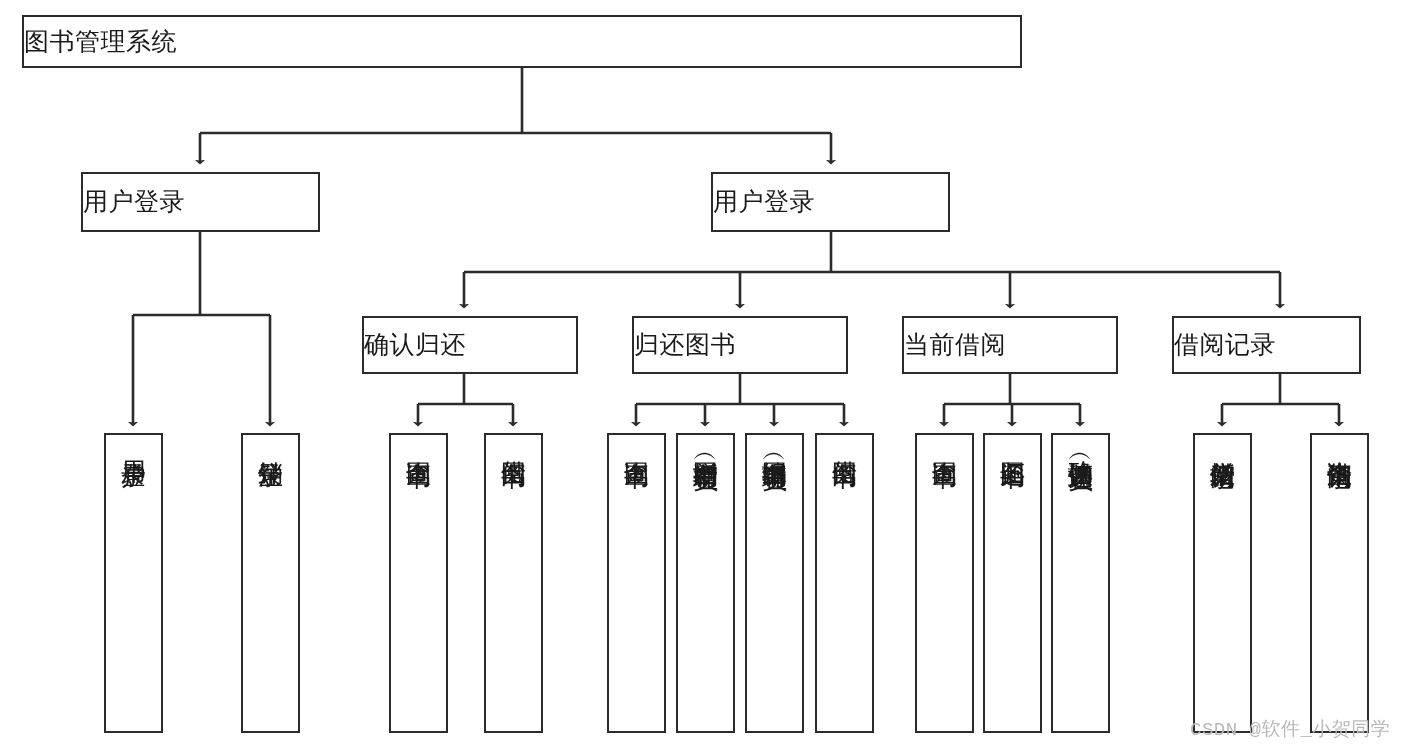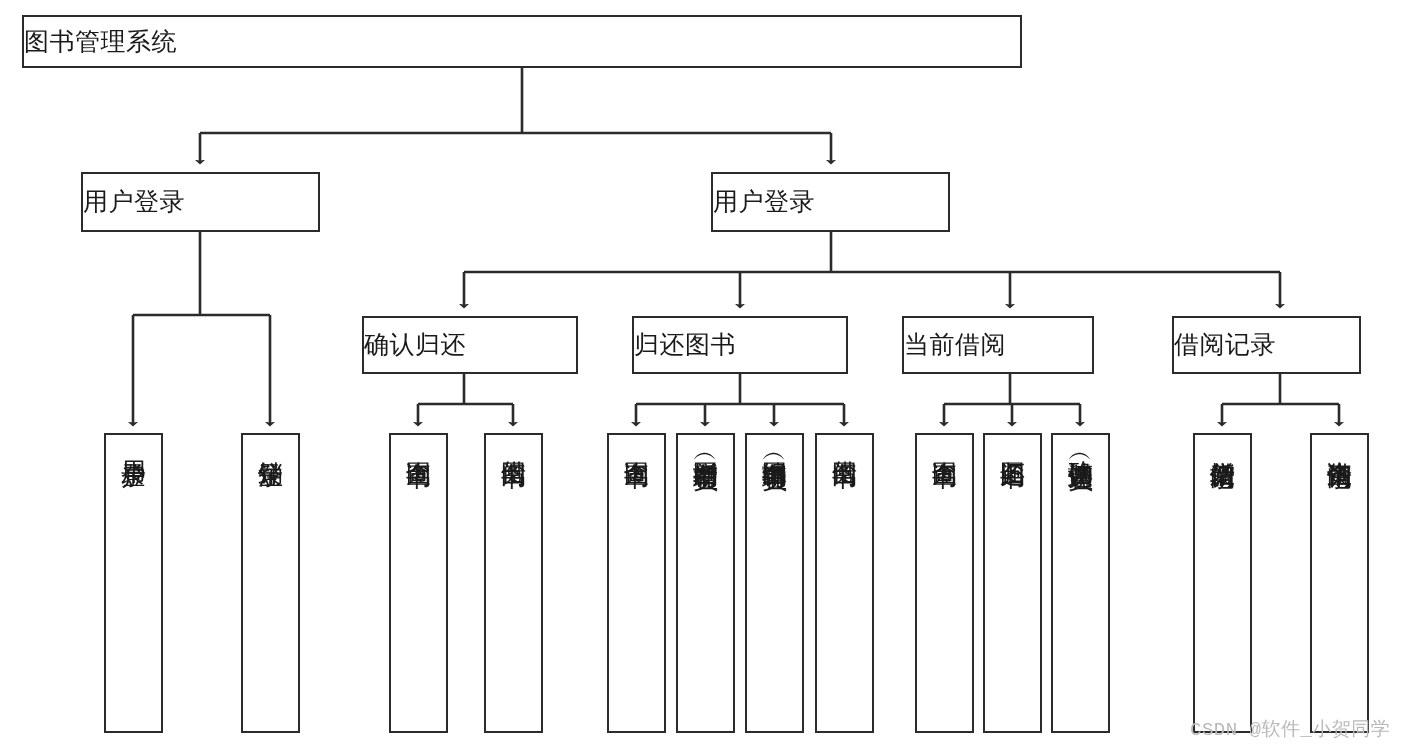--- a/index.html
+++ b/index.html
@@ -140,21 +140,21 @@
   </div>
 
   <div class="node horizontal" style="left:362px; top:316px; width:216px; height:58px;">
     <span class="label">确认归还</span>
   </div>
 
   <div class="node horizontal" style="left:632px; top:316px; width:216px; height:58px;">
     <span class="label">归还图书</span>
   </div>
 
-  <div class="node horizontal" style="left:902px; top:316px; width:192px; height:58px;">
+  <div class="node horizontal" style="left:902px; top:316px; width:216px; height:58px;">
     <span class="label">当前借阅</span>
   </div>
 
   <div class="node horizontal" style="left:1172px; top:316px; width:189px; height:58px;">
     <span class="label">借阅记录</span>
   </div>
 
   <div class="node vertical" style="left:104px; top:433px; width:59px; height:300px;">
     <span class="label">用户登录</span>
   </div>

